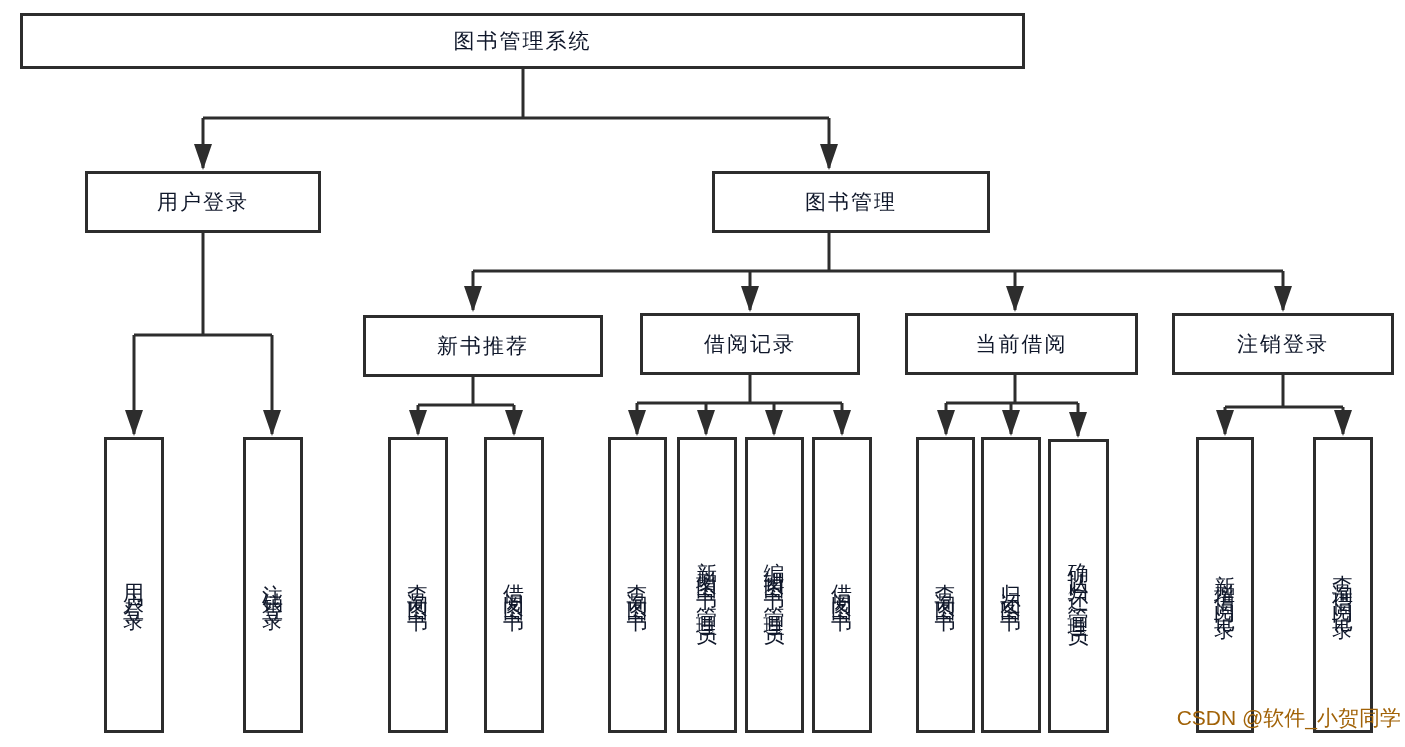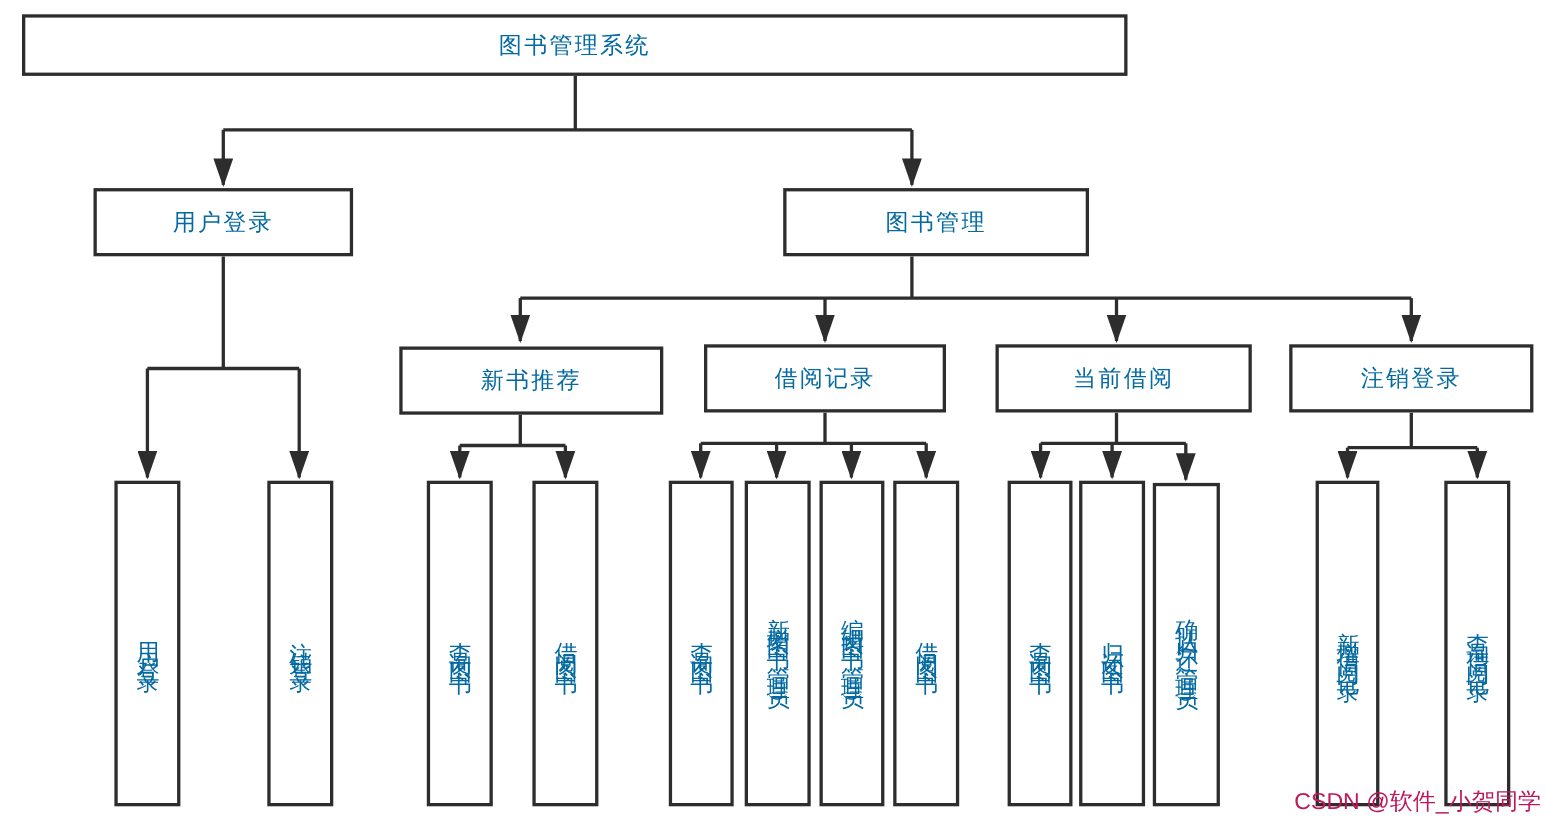--- a/index.html
+++ b/index.html
@@ -10,40 +10,40 @@
     font-family:"Liberation Sans", sans-serif;
     overflow:hidden;
   }
   #wires{position:absolute;left:0;top:0;width:1405px;height:747px;}
   .node{
     position:absolute;
     box-sizing:border-box;
     border:3px solid #2d2d2d;
     background:#ffffff;
     display:flex;align-items:center;justify-content:center;
-    color:#0369a1;
+    color:#0f172a;
   }
   .node.h span{
     font-size:21px;
     letter-spacing:2px;
     white-space:nowrap;
   }
   .node.v span{
     writing-mode:vertical-rl;
     text-orientation:mixed;
     font-size:21px;
     line-height:1;
     letter-spacing:9px;
     white-space:nowrap;
   }
   #watermark{
     position:absolute;
-    right:4px;bottom:5px;
+    right:4px;bottom:15px;
     font-size:21px;
-    color:#be185d;
+    color:#a16207;
     white-space:nowrap;
   }
 </style>
 </head>
 <body>
 
 <div id="canvas">
 
   <svg id="wires" width="1405" height="747" viewBox="0 0 1405 747" fill="none" stroke="#2d2d2d" stroke-width="3">
     <defs>

